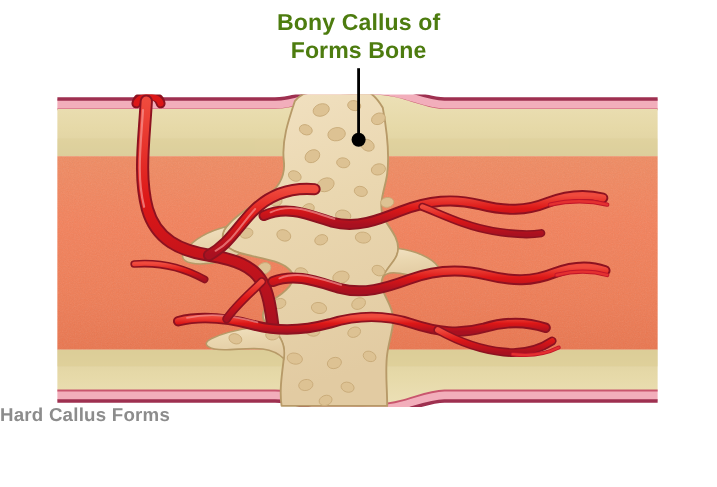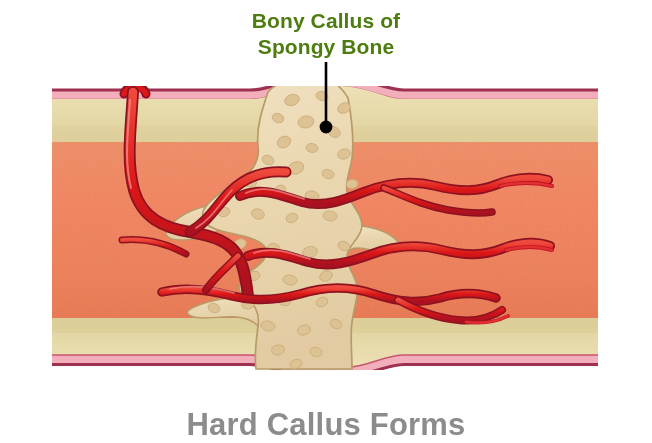--- a/index.html
+++ b/index.html
@@ -2,32 +2,32 @@
 <html><head>
 <meta charset="utf-8">
 <style>
   html,body{margin:0;padding:0;background:#ffffff;}
   body{width:652px;height:443px;overflow:hidden;
        font-family:"Liberation Sans",sans-serif;}
   #stage{position:relative;width:652px;height:443px;background:#fff;}
   .ttl{position:absolute;left:0;right:0;top:8px;text-align:center;
        font-size:21px;font-weight:bold;color:#4d7c0f;line-height:1.25;
        letter-spacing:.1px;}
-  .cap{position:absolute;left:0;right:0;top:407px;text-align:center;
-       font-size:31px;font-weight:bold;color:#8c8c8c;letter-spacing:.2px;}
+  .cap{position:absolute;left:0;right:0;top:368px;
+       font-size:17px;font-weight:bold;color:#8c8c8c;letter-spacing:.2px;}
   svg{position:absolute;left:0;top:0;}
 </style>
 </head>
 <body>
 
 <div id="stage">
 
   <div class="ttl">
     <span>Bony Callus of</span><br>
-    <span>Spongy Bone</span>
+    <span>Forms Bone</span>
   </div>
 
   <svg width="652" height="443" viewBox="0 0 652 443">
     <defs>
       <clipPath id="boneClip">
         <rect x="52" y="86" width="546" height="284"></rect>
       </clipPath>
       <clipPath id="marrowClip">
         <rect x="52" y="142" width="546" height="176"></rect>
       </clipPath>

